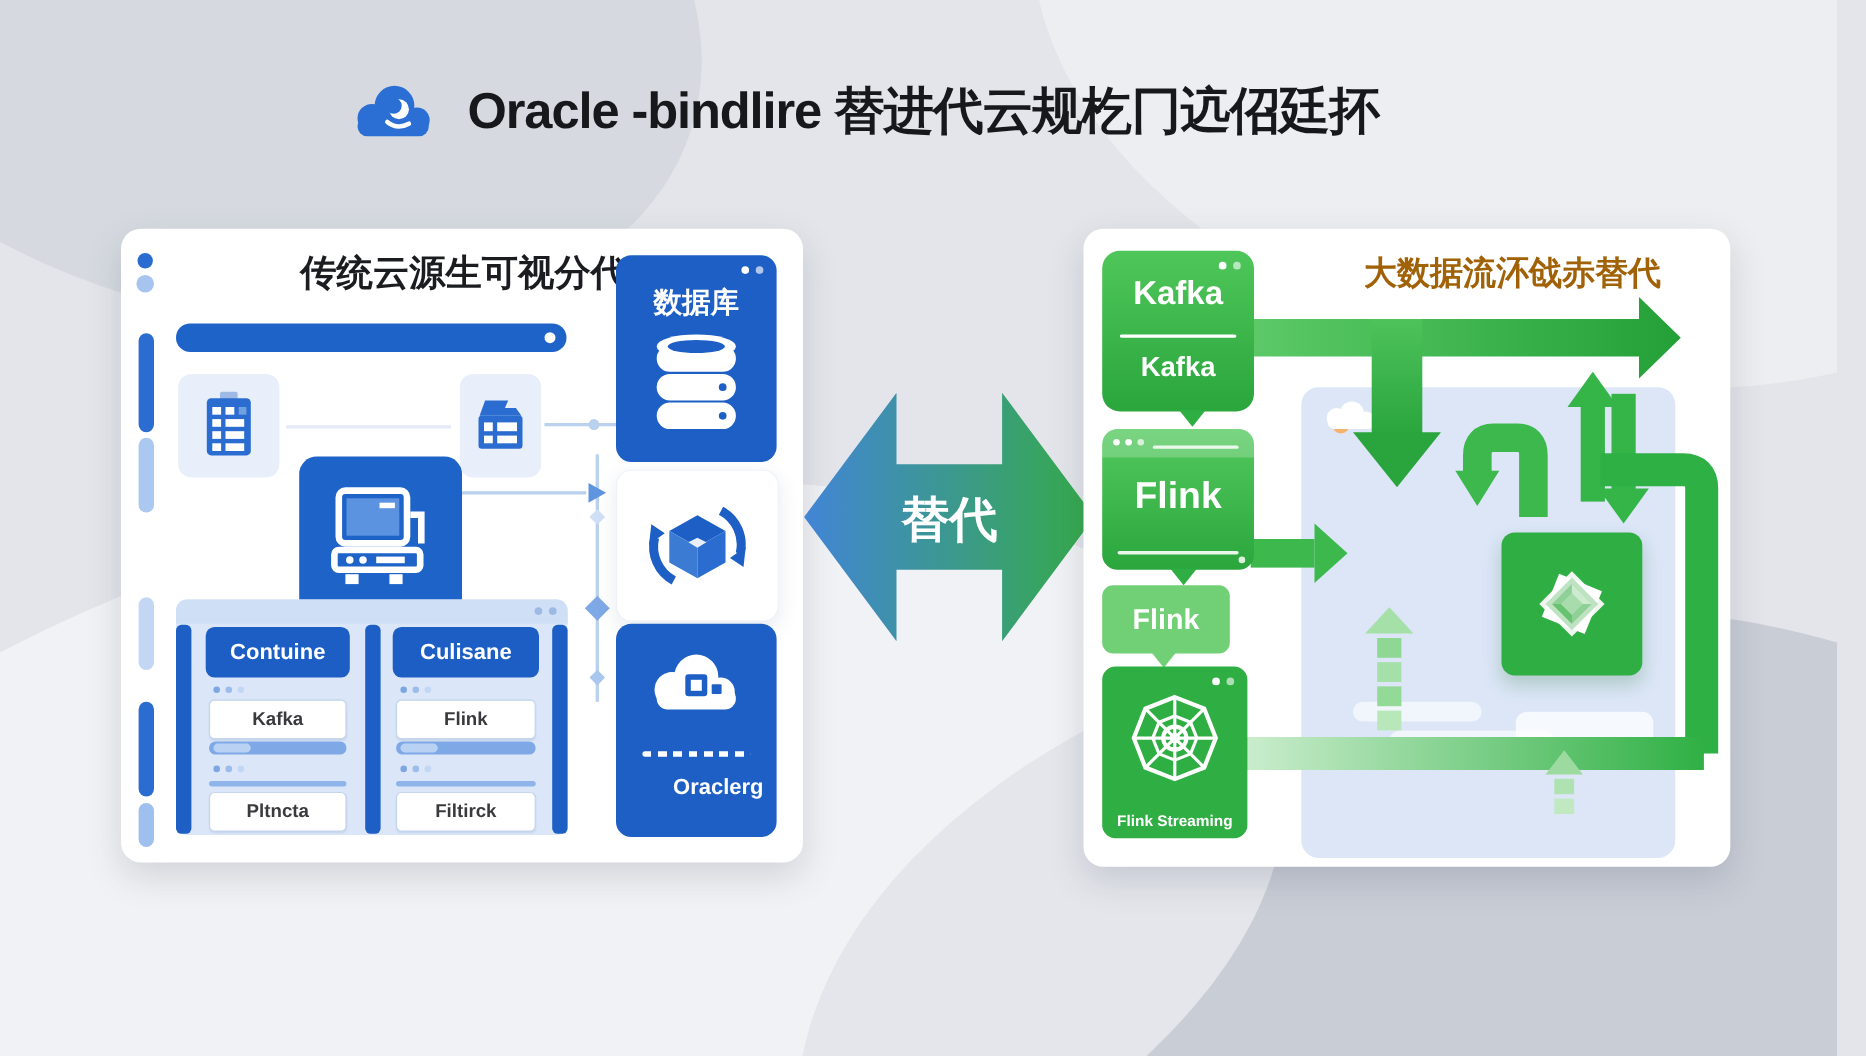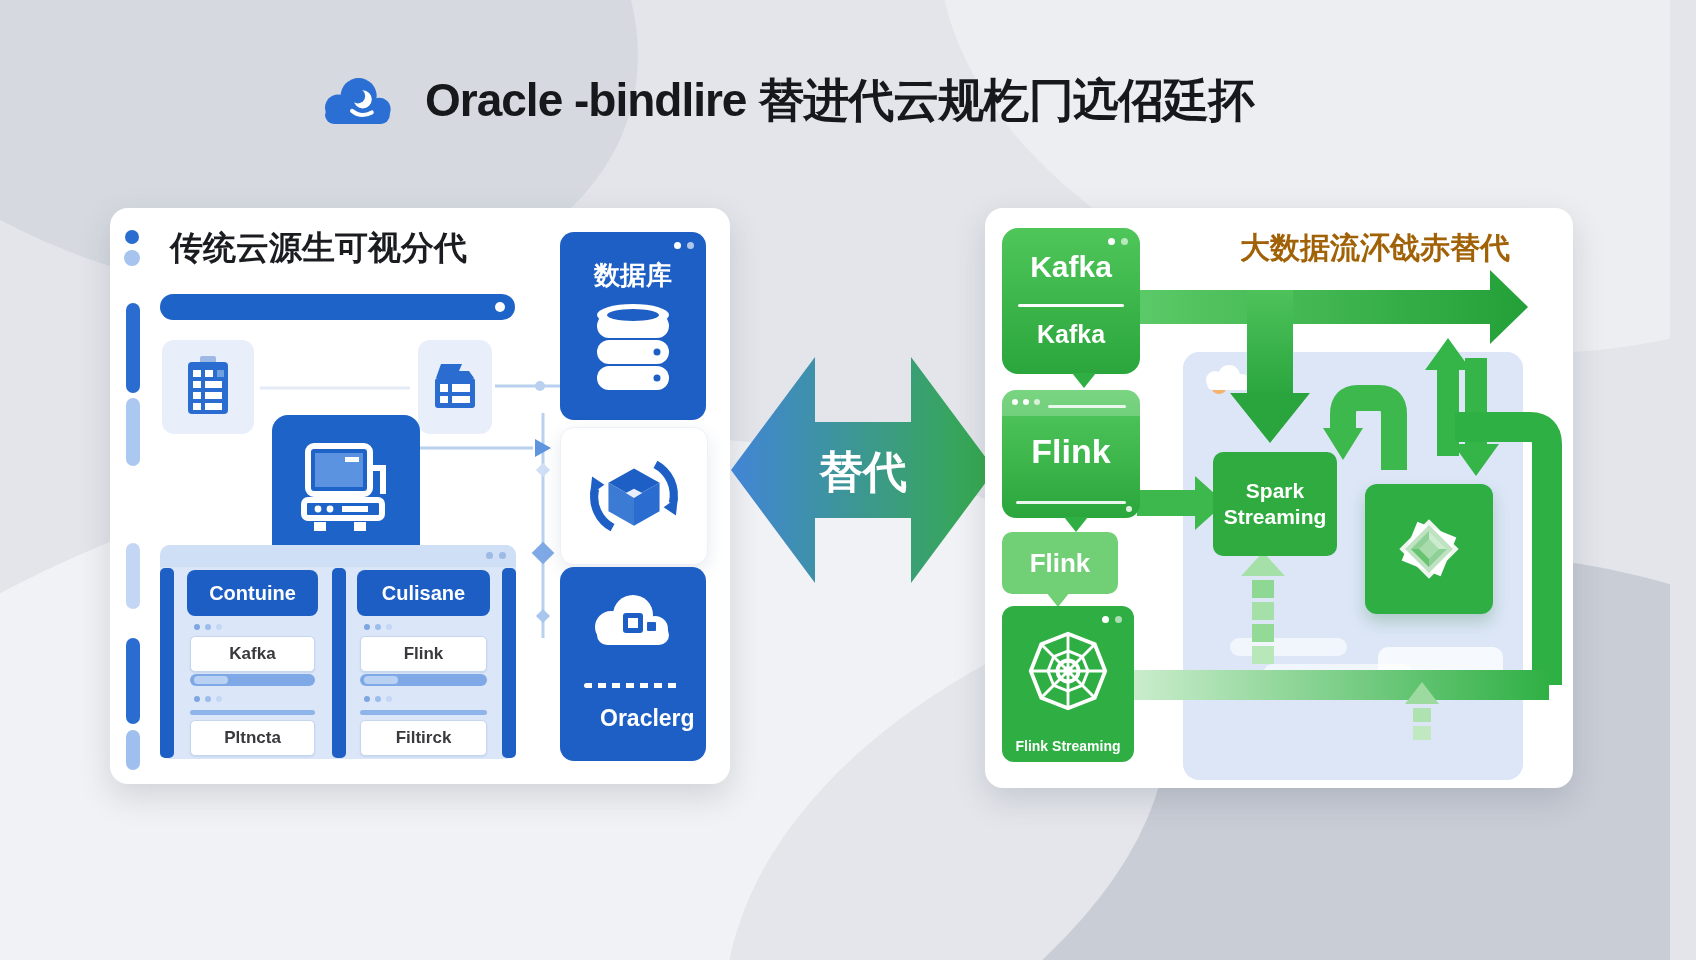--- a/index.html
+++ b/index.html
@@ -10,21 +10,21 @@
   .sw1{left:-320px;bottom:-260px;width:1500px;height:760px;background:rgba(255,255,255,.5);border-radius:50%;transform:rotate(-12deg);}
   .sw2{right:-260px;top:-300px;width:1000px;height:640px;background:rgba(255,255,255,.35);border-radius:50%;transform:rotate(14deg);}
   .sw3{right:-300px;bottom:-380px;width:1250px;height:780px;background:rgba(176,182,194,.5);border-radius:50%;transform:rotate(-9deg);}
   .sw4{left:-250px;top:-320px;width:900px;height:600px;background:rgba(198,203,213,.45);border-radius:50%;transform:rotate(18deg);}
   
   .hd-title{left:425px;top:70px;font-size:46px;font-weight:800;color:#17181c;letter-spacing:-1px;white-space:nowrap;}
   
   .panel{background:#fff;border-radius:18px;box-shadow:0 12px 32px rgba(60,70,95,.18);}
   .pl{left:110px;top:208px;width:620px;height:576px;}
   .pr{left:985px;top:208px;width:588px;height:580px;}
-  .lp-title{left:60px;top:18px;width:400px;text-align:left;font-size:33px;font-weight:800;color:#1b1c20;}
+  .lp-title{left:60px;top:18px;width:400px;text-align:right;font-size:33px;font-weight:800;color:#1b1c20;}
   .rp-title{left:205px;top:20px;width:370px;text-align:center;font-size:30px;font-weight:800;color:#a16207;white-space:nowrap;}
   .bluebar{left:50px;top:86px;width:355px;height:26px;background:#1e63c8;border-radius:13px;}
   .bluebar i{position:absolute;right:10px;top:8px;width:10px;height:10px;border-radius:50%;background:#fff;}
   .dotc{border-radius:50%;}
   .tile{background:#e8effb;border-radius:12px;display:flex;align-items:center;justify-content:center;}
   .cbox{left:162px;top:207px;width:148px;height:145px;background:#1e63c8;border-radius:16px;display:flex;align-items:center;justify-content:center;}
   .browser{left:50px;top:337px;width:356px;height:214px;background:#dbe7f9;border-radius:10px;}
   .browser .bar{position:absolute;left:0;top:0;right:0;height:22px;background:#cfdff6;border-radius:10px 10px 0 0;}
   .vbar{width:14px;height:190px;background:#1d5fc4;border-radius:5px;top:360px;}
   .card{top:362px;width:131px;height:189px;}
@@ -35,21 +35,21 @@
   .ubar{position:absolute;left:3px;right:3px;height:12px;background:#7fa9e6;border-radius:6px;}
   .ubar i{position:absolute;left:4px;top:2px;width:34px;height:8px;border-radius:4px;background:#b9d2f3;}
   .tline{position:absolute;left:3px;right:3px;height:5px;background:#8fb4ea;border-radius:3px;}
   .rcol{left:450px;width:146px;border-radius:14px;}
   .dbbox{top:24px;height:188px;background:#1d5fc4;}
   .syncbox{top:219px;height:136px;background:#fff;border:1px solid #eef1f7;box-shadow:0 6px 18px rgba(60,80,120,.12);display:flex;align-items:center;justify-content:center;}
   .orabox{top:359px;height:194px;background:#1d5fc4;}
   .wdots{position:absolute;top:10px;right:12px;display:flex;gap:6px;}
   .wdots i{width:7px;height:7px;border-radius:50%;background:#fff;}
   .dblabel{position:absolute;left:0;right:0;top:26px;text-align:center;color:#ffffff;font-size:26px;font-weight:800;}
-  .oralabel{position:absolute;left:0;right:0;top:138px;color:#fff;font-size:23px;font-weight:800;padding-left:40px;}
+  .oralabel{position:absolute;left:0;right:0;top:138px;text-align:center;color:#fff;font-size:20px;font-weight:800;padding-left:40px;}
   .dash{position:absolute;left:24px;right:24px;top:116px;height:5px;border-radius:3px;background:repeating-linear-gradient(90deg,#fff 0 8px,rgba(255,255,255,0) 8px 14px);}
   
   .lightpanel{left:198px;top:144px;width:340px;height:428px;background:#dce6f7;border-radius:16px;}
   .pill{position:absolute;background:rgba(255,255,255,.6);border-radius:12px;}
   .kafkabox{left:17px;top:20px;width:138px;height:146px;background:linear-gradient(180deg,#4fc65a,#2aa63c);border-radius:16px;}
   .kafkabox .t1{position:absolute;left:0;right:0;top:22px;text-align:center;font-size:30px;font-weight:800;color:#fff;}
   .kafkabox .t2{position:absolute;left:0;right:0;top:92px;text-align:center;font-size:25px;font-weight:800;color:#fff;}
   .khr{position:absolute;left:16px;right:16px;top:76px;height:3px;background:#fff;border-radius:2px;}
   .flinkbox{left:17px;top:182px;width:138px;height:128px;background:linear-gradient(180deg,#54c95e,#2aa63c);border-radius:14px;}
   .flinkbox .strip{position:absolute;left:0;top:0;right:0;height:26px;background:rgba(255,255,255,.22);border-radius:14px 14px 0 0;}
@@ -350,24 +350,20 @@
       <svg class="abs" style="left:23px;top:22px" width="86" height="86" viewBox="0 0 90 90">
         <polygon points="45,6 73,17 84,45 73,73 45,84 17,73 6,45 17,17" fill="none" stroke="#fff" stroke-width="4"></polygon>
         <polygon points="45,24 60,30 66,45 60,60 45,66 30,60 24,45 30,30" fill="none" stroke="#fff" stroke-width="3"></polygon>
         <path d="M45 6 L45 84 M6 45 L84 45 M17 17 L73 73 M73 17 L17 73" stroke="#fff" stroke-width="3"></path>
         <circle cx="45" cy="45" r="11" fill="none" stroke="#fff" stroke-width="4"></circle>
         <circle cx="45" cy="45" r="5" fill="#fff"></circle>
       </svg>
       <div class="lbl">Flink Streaming</div>
     </div>
 
-    <div class="abs sparkcenter">
-      <span>Spark</span>
-      <span>Streaming</span>
-    </div>
     <div class="abs starbox">
       <svg width="96" height="96" viewBox="0 0 96 96">
         <rect x="27" y="27" width="42" height="42" fill="#f0f5f0" transform="rotate(45 48 48)"></rect>
         <rect x="27" y="27" width="42" height="42" fill="#ffffff" transform="rotate(22 48 48)"></rect>
         <polygon points="48,24 72,48 48,72 24,48" fill="#bfe3c2"></polygon>
         <polygon points="48,30 66,48 48,66 30,48" fill="#8ed095"></polygon>
         <polygon points="48,30 66,48 48,48" fill="#cdeccf"></polygon>
         <polygon points="48,48 48,66 30,48" fill="#67c370"></polygon>
         <polygon points="48,38 58,48 48,58 38,48" fill="#a8dcac"></polygon>
       </svg>

